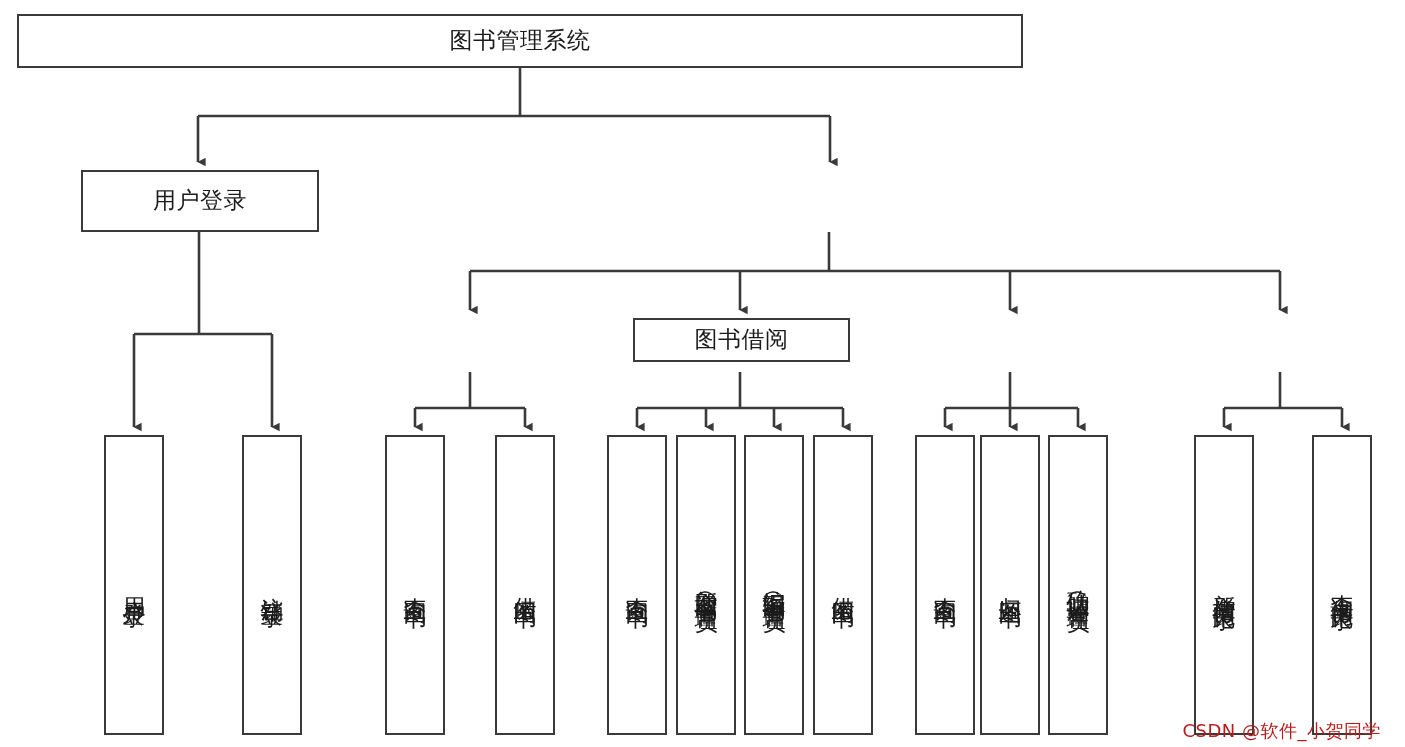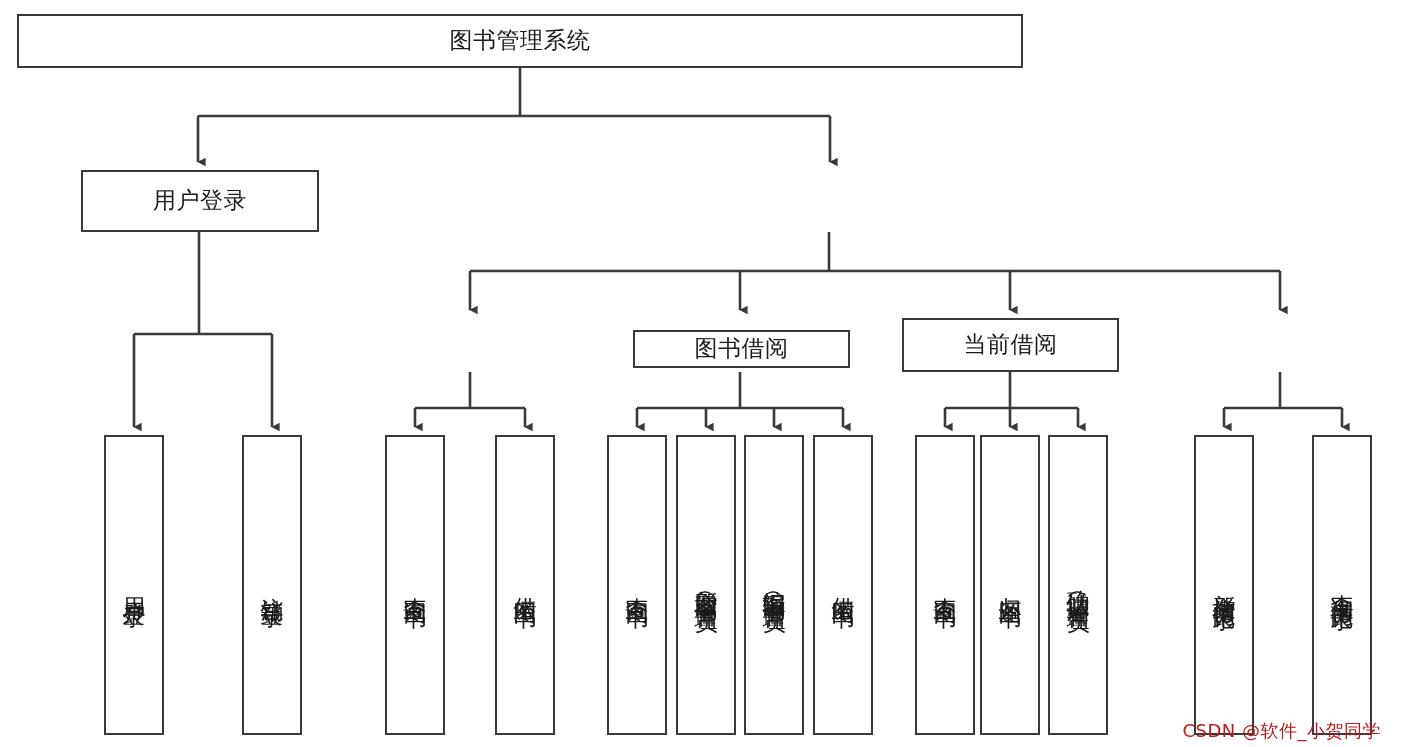--- a/index.html
+++ b/index.html
@@ -124,25 +124,22 @@
   </svg>
 
   <div class="node horizontal" style="left:17px; top:14px; width:1006px; height:54px;">
     <span class="node-label">图书管理系统</span>
   </div>
 
   <div class="node horizontal" style="left:81px; top:170px; width:238px; height:62px;">
     <span class="node-label">用户登录</span>
   </div>
 
-  <div class="node horizontal" style="left:633px; top:318px; width:217px; height:38px;margin-top:12px;">
+  <div class="node horizontal" style="left:633px; top:318px; width:217px; height:44px;">
     <span class="node-label">图书借阅</span>
-  </div>
-  <div class="node horizontal" style="left:902px; top:318px; width:217px; height:54px;">
-    <span class="node-label">当前借阅</span>
   </div>
 
   <div class="node vertical" style="left:104px; top:435px; width:60px; height:300px;">
     <span class="node-label">用户登录</span>
   </div>
   <div class="node vertical" style="left:242px; top:435px; width:60px; height:300px;">
     <span class="node-label">注销登录</span>
   </div>
 
   <div class="node vertical" style="left:385px; top:435px; width:60px; height:300px;">

